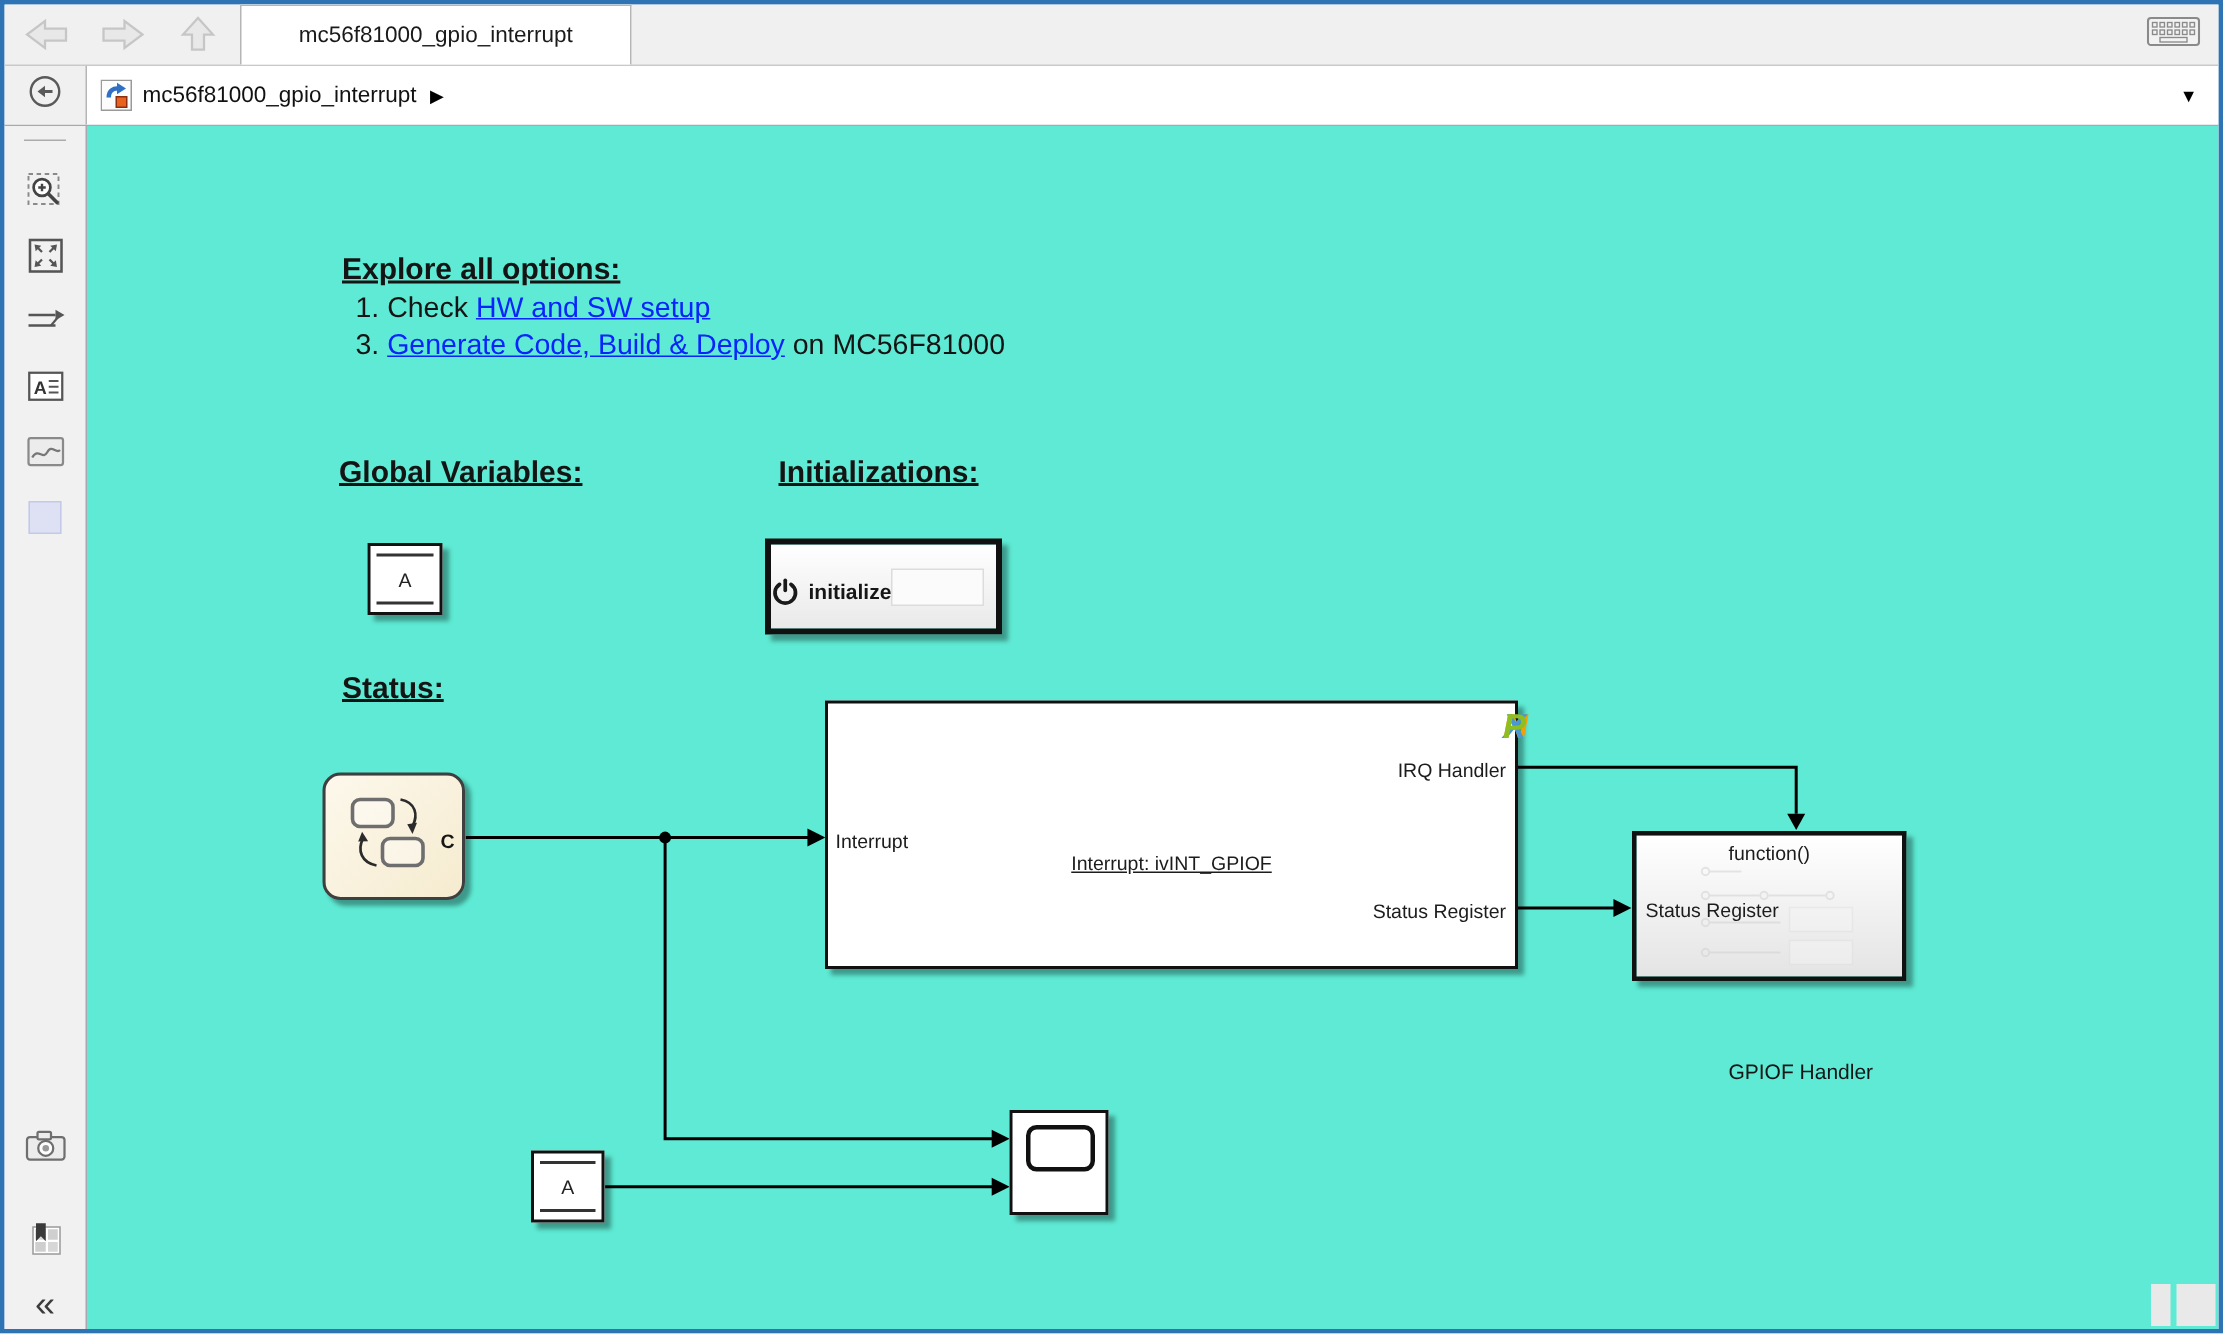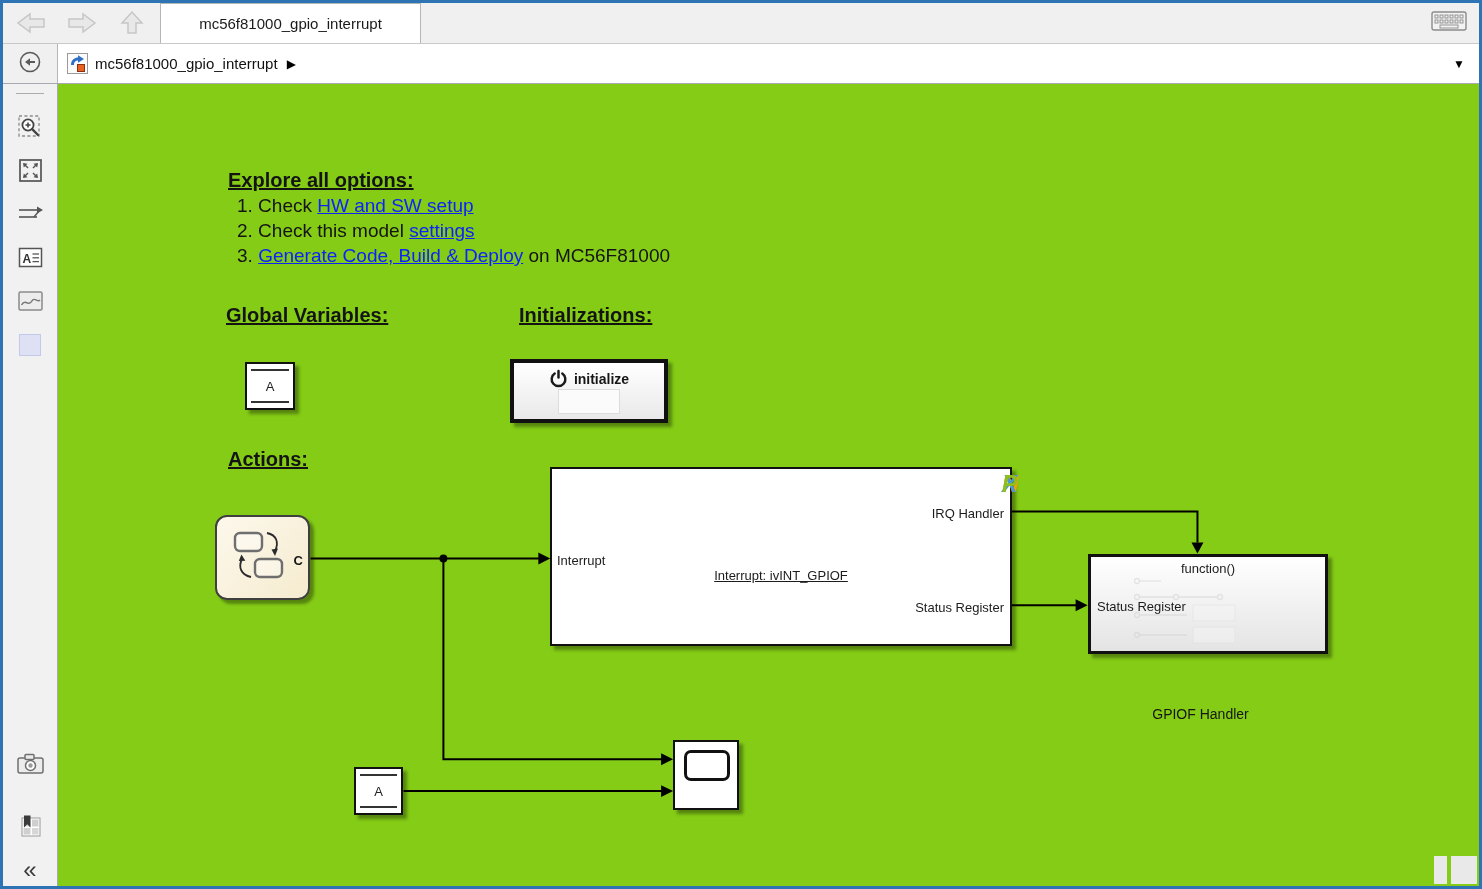--- a/index.html
+++ b/index.html
@@ -37,21 +37,21 @@
   
   .main { flex:1; display:flex; min-height:0; }
   .toolstrip {
     width:55px; flex:0 0 auto; background:#f1f1f1; border-right:1px solid #a8a8b0;
     position:relative;
   }
   .strip-divider { position:absolute; top:9px; left:13px; width:28px; border-top:1px solid #ababab; }
   .tool { position:absolute; left:50%; transform:translateX(-50%); width:30px; height:30px;
           display:flex; align-items:center; justify-content:center; }
   .collapse-glyph { font-size:24px; color:#3c3c3c; line-height:1; }
-  .canvas { flex:1; position:relative; background:#84cc16; overflow:hidden;padding-left:47px; }
+  .canvas { flex:1; position:relative; background:#5eead4; overflow:hidden;padding-left:47px; }
   .wires { position:absolute; left:0; top:0; width:100%; height:100%; }
   
   .explore { position:absolute; left:170px; top:84px; font-size:19px; color:#141414; line-height:25px; }
   .explore-h { font-weight:bold; font-size:20px; text-decoration:underline; }
   .explore-items { padding-left:9px; }
   a.blue-link { color:#0b24fb; text-decoration:underline; cursor:pointer; }
   .sec-label { position:absolute; font-size:20px; font-weight:bold; color:#141414; text-decoration:underline; }
   
   .blk-shadow { box-shadow:4px 4px 3px rgba(0,0,0,0.35); }
   .datastore {
@@ -59,21 +59,21 @@
     display:flex; align-items:center; justify-content:center; font-size:13px; color:#222;
   }
   .datastore::before, .datastore::after {
     content:""; position:absolute; left:4px; right:4px; border-top:2px solid #333;
   }
   .datastore::before { top:5px; }
   .datastore::after { bottom:5px; }
   .init-block {
     position:absolute; left:452px; top:275px; width:158px; height:64px;
     border:4px solid #111; background:linear-gradient(#ffffff, #e9e9e9);
-    display:flex; flex-direction:column; align-items:center;
+    display:flex; flex-direction:row; align-items:center;
   }
   .init-head { display:flex; align-items:center; gap:6px; margin-top:6px; font-size:14px; font-weight:bold; color:#161616; }
   .init-ghost { width:62px; height:25px; border:1px solid #dcdcdc; background:#fbfbfb; margin-top:1px; }
   .chart-block {
     position:absolute; left:157px; top:431px; width:95px; height:85px;
     border:2px solid #3f3f3f; border-radius:12px;
     background:linear-gradient(135deg, #fdf8ec 0%, #f5ebcf 100%);
   }
   .chart-port { position:absolute; right:5px; top:36px; font-size:13px; font-weight:bold; color:#161616; }
   .hw-block {
@@ -82,21 +82,21 @@
   }
   .hw-block span { position:absolute; white-space:nowrap; }
   .nxp-logo { right:8px; top:2px; font-size:23px; font-weight:bold; letter-spacing:-1px; font-style:italic; }
   .hw-out1 { right:6px; top:37px; }
   .hw-title { left:0; right:0; top:51px; text-align:center; }
   .hw-in1 { left:5px; top:84px; }
   .hw-d1 { left:0; right:0; top:83px; text-align:center; }
   .hw-d2 { left:0; right:0; top:99px; text-align:center;text-decoration:underline; }
   .hw-out2 { right:6px; top:131px; }
   .gpiof-block {
-    position:absolute; left:1030px; top:470px; width:240px; height:100px;
+    position:absolute; left:1030px; top:470px; width:183px; height:100px;
     border:3px solid #111; background:linear-gradient(#ffffff, #e4e4e4);
     font-size:13px; color:#1c1c1c;
   }
   .gpiof-trigger { position:absolute; left:0; right:0; top:4px; text-align:center; }
   .gpiof-in { position:absolute; left:6px; top:42px; }
   .gpiof-ghost { position:absolute; left:40px; top:18px; opacity:0.5; }
   .gpiof-caption { position:absolute; left:1030px; top:578px; width:225px; text-align:center; font-size:14px; color:#161616;margin-top:44px; }
   .scope-block {
     position:absolute; left:615px; top:656px; width:66px; height:70px;
     border:2px solid #111; background:#fff;
@@ -281,31 +281,28 @@
         </g>
       </svg>
 
       <div class="explore">
         <div class="explore-h">Explore all options:</div>
         <div class="explore-items">
           <div>
             <span>1. Check </span><a class="blue-link">HW and SW setup</a><span></span>
           </div>
           <div>
-            <span>2. Check this model </span><a class="blue-link">settings</a><span></span>
-          </div>
-          <div>
             <span>3. </span><a class="blue-link">Generate Code, Build &amp; Deploy</a><span> on MC56F81000</span>
           </div>
         </div>
       </div>
 
       <div class="sec-label" style="left:168px; top:220px">Global Variables:</div>
       <div class="sec-label" style="left:461px; top:220px">Initializations:</div>
-      <div class="sec-label" style="left:170px; top:364px">Actions:</div>
+      <div class="sec-label" style="left:170px; top:364px">Status:</div>
 
       <div class="datastore blk-shadow" style="left:187px; top:278px">
         <span>A</span>
       </div>
 
       <div class="init-block blk-shadow">
         <div class="init-head">
           <svg width="19" height="19" viewBox="0 0 20 20">
             <path d="M10 2 V9" stroke="#1a1a1a" stroke-width="2.6" stroke-linecap="round"></path>
             <path d="M6 4.8 A7.2 7.2 0 1 0 14 4.8" fill="none" stroke="#1a1a1a" stroke-width="2.6" stroke-linecap="round"></path>

